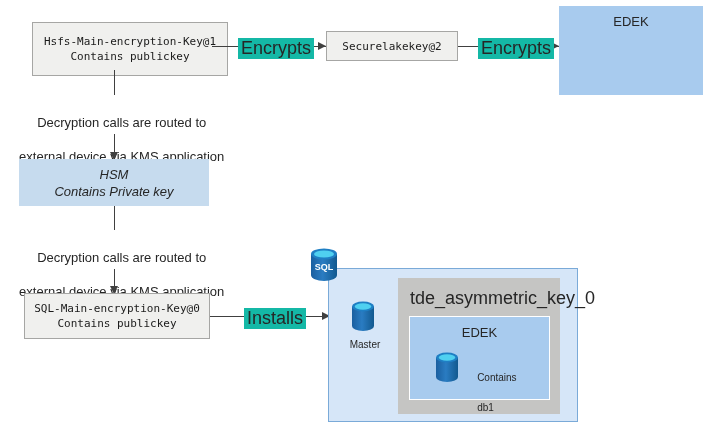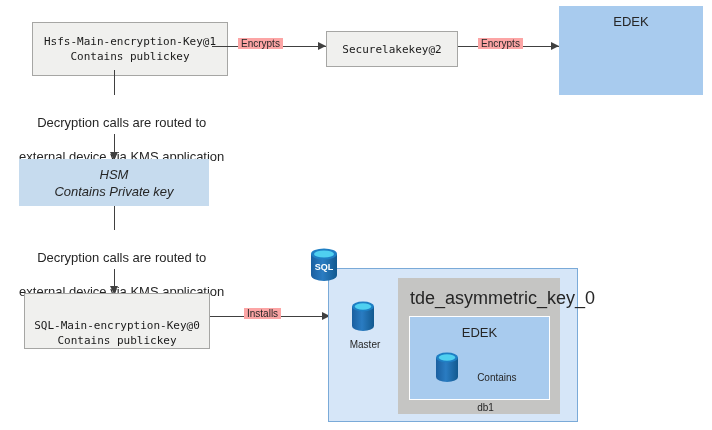--- a/index.html
+++ b/index.html
@@ -66,23 +66,23 @@
   .lbl {
     position: absolute;
     font-size: 13px;
     color: #262626;
     line-height: 17px;
     text-align: center;
     white-space: pre;
   }
   .edge-lbl {
     position: absolute;
-    font-size: 10px;
-    color: #262626;
-    background: #fca5a5;
+    font-size: 18px;
+    color: #262626;
+    background: #14b8a6;
     padding: 0 3px;
     white-space: nowrap;
   }
 
   
   .hline {
     position: absolute;
     height: 1px;
     background: #404040;
   }
@@ -164,21 +164,21 @@
 
   <div class="box key-box" style="left:32px; top:22px; width:196px; height:54px;">
     <span>Hsfs-Main-encryption-Key@1</span>
     <span>Contains publickey</span>
   </div>
 
   <div class="hline" style="left:212px; top:46px; width:114px;"></div>
   <div class="arrow-r" style="left:318px; top:41.5px;"></div>
   <div class="edge-lbl" style="left:238px; top:38px;">Encrypts</div>
 
-  <div class="box key-box" style="left:326px; top:31px; width:132px; height:36px;">
+  <div class="box key-box" style="left:326px; top:31px; width:132px; height:30px;">
     <span>Securelakekey@2</span>
   </div>
 
   <div class="hline" style="left:458px; top:46px; width:101px;"></div>
   <div class="arrow-r" style="left:551px; top:41.5px;"></div>
   <div class="edge-lbl" style="left:478px; top:38px;">Encrypts</div>
 
   <div class="box edek-box" style="left:559px; top:6px; width:144px; height:89px; justify-content:flex-start;">
     <div class="edek-title" style="margin-top:7px;">EDEK</div>
   </div>
@@ -201,21 +201,21 @@
   <div class="vline" style="left:114px; top:206px; width:1px; height:24px;"></div>
 
   <div class="lbl" style="left:0px; top:232px; width:229px;">
     <span>Decryption calls are routed to</span><br>
     <span>external device via KMS application</span>
   </div>
 
   <div class="vline" style="left:114px; top:269px; width:1px; height:18px;"></div>
   <div class="arrow-d" style="left:109.5px; top:286px;"></div>
 
-  <div class="box key-box" style="left:24px; top:293px; width:186px; height:56px;justify-content:flex-end;">
+  <div class="box key-box" style="left:24px; top:293px; width:186px; height:46px;">
     <span>SQL-Main-encryption-Key@0</span>
     <span>Contains publickey</span>
   </div>
 
   <div class="hline" style="left:210px; top:316px; width:119px;"></div>
   <div class="arrow-r" style="left:322px; top:311.5px;"></div>
   <div class="edge-lbl" style="left:244px; top:308px;">Installs</div>
 
   <div class="sql-panel" style="left:328px; top:268px; width:250px; height:154px;"></div>
 

